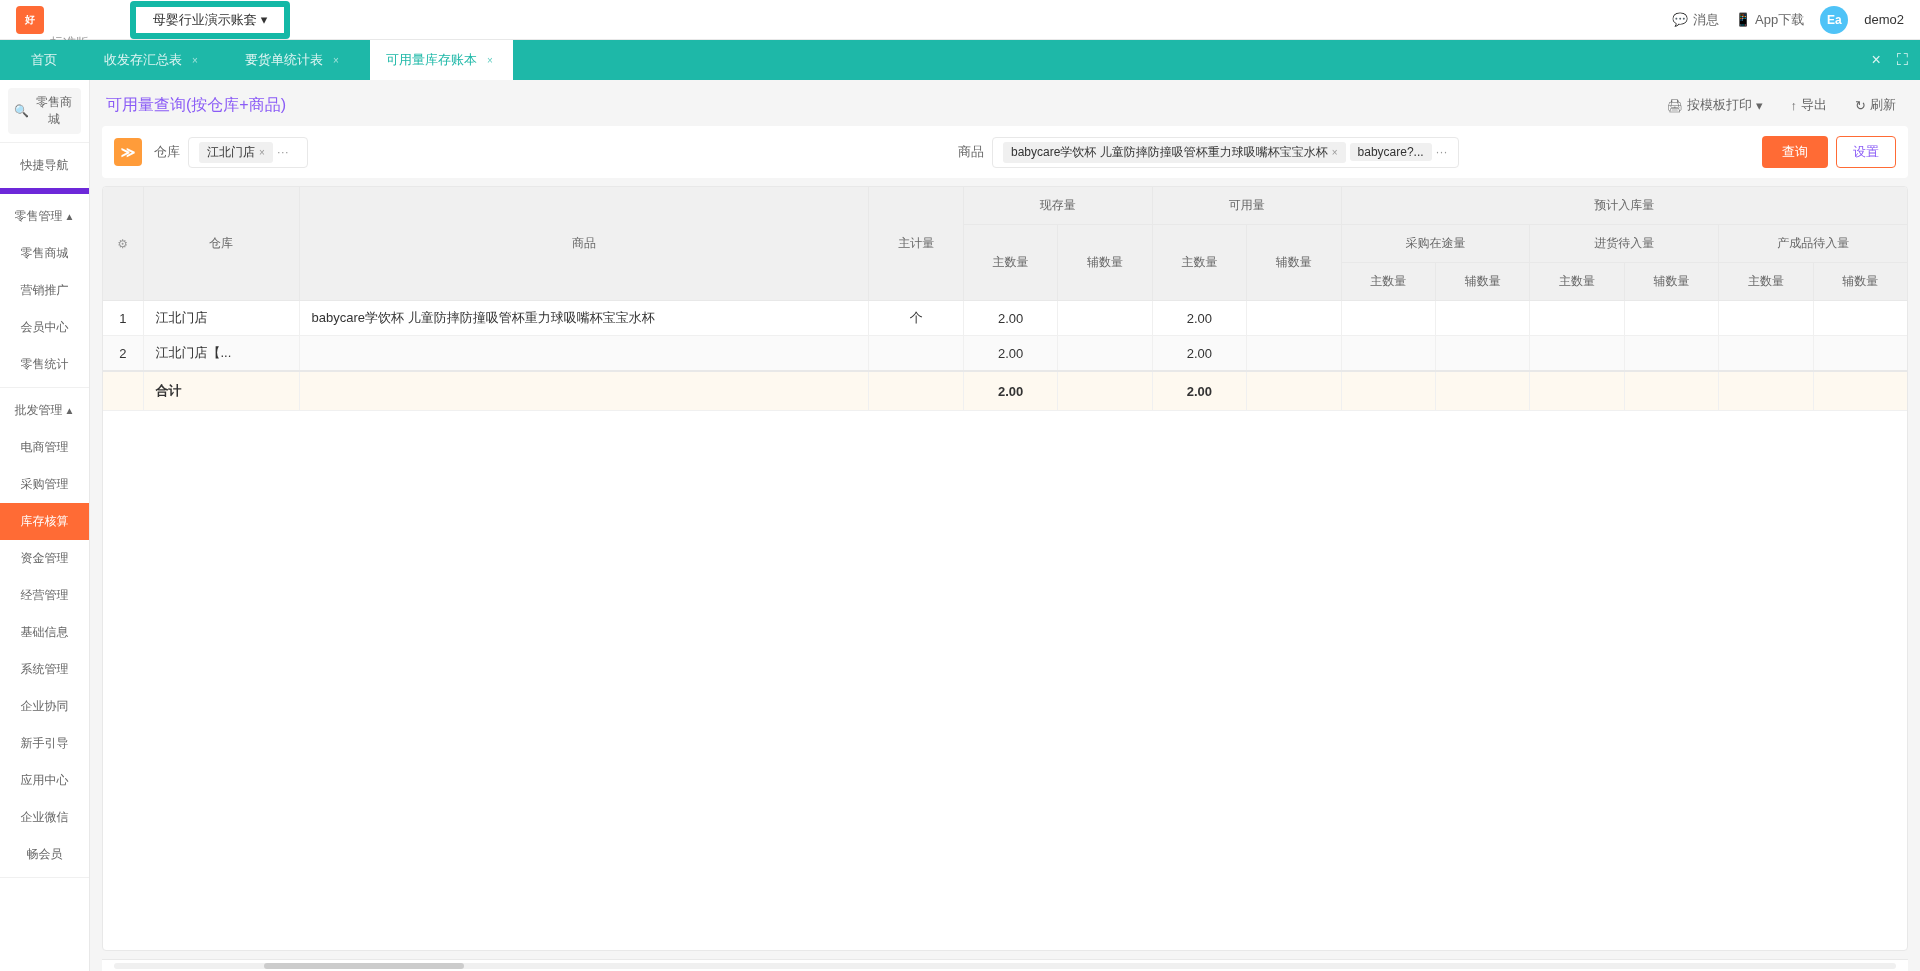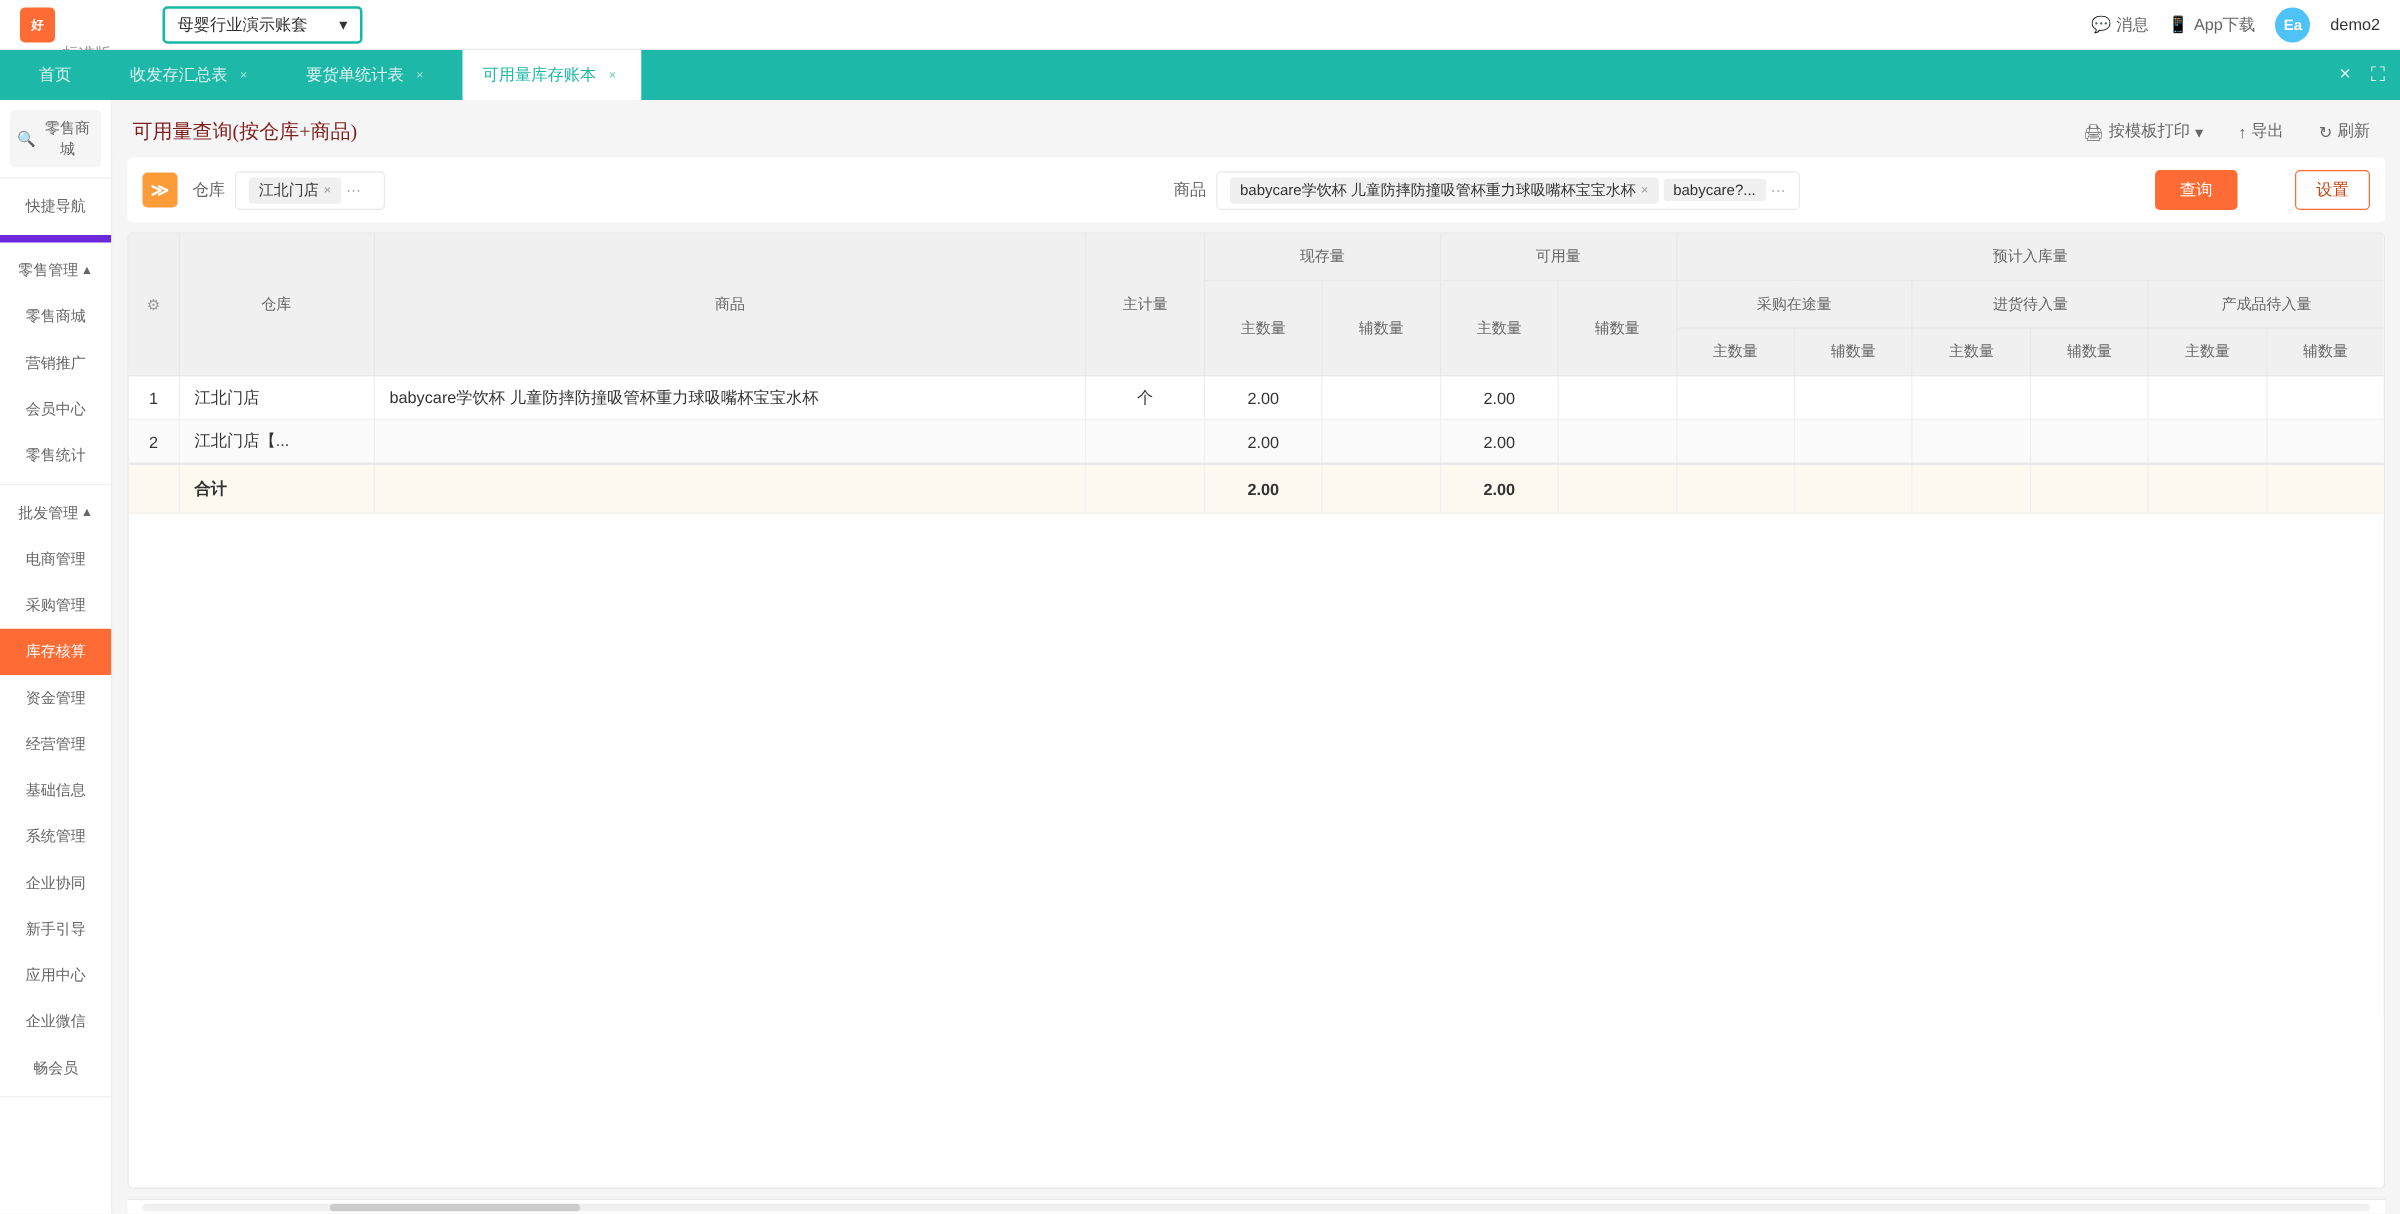--- a/index.html
+++ b/index.html
@@ -5,21 +5,21 @@
     * { box-sizing: border-box; margin: 0; padding: 0; }
     body { font-family: "Microsoft YaHei", "PingFang SC", sans-serif; font-size: 13px; background: #f5f5f5; color: #333; display: flex; flex-direction: column; height: 971px; overflow: hidden; }
 
     
     .top-bar { height: 40px; background: #fff; display: flex; align-items: center; justify-content: space-between; padding: 0 16px; border-bottom: 1px solid #e8e8e8; flex-shrink: 0; }
     .top-bar-left { display: flex; align-items: center; gap: 8px; }
     .logo-area { display: flex; align-items: center; gap: 6px; }
     .logo-icon { width: 28px; height: 28px; background: #ff6b35; border-radius: 4px; display: flex; align-items: center; justify-content: center; color: white; font-size: 10px; font-weight: bold; }
     .logo-text { font-size: 12px; color: #666; line-height: 1.2; }
     .logo-subtext { font-size: 13px; color: #999; margin-top: 32px; }
-    .industry-selector { display: flex; align-items: center; gap: 4px; padding: 4px 10px; border: 2px solid #14b8a6; border-radius: 4px; background: #fff; cursor: pointer; font-size: 13px; color: #333; min-width: 160px; justify-content: space-between; }
+    .industry-selector { display: flex; align-items: center; gap: 4px; padding: 4px 10px; border: 6px solid #14b8a6; border-radius: 4px; background: #fff; cursor: pointer; font-size: 13px; color: #333; min-width: 160px; justify-content: center; }
     .top-bar-right { display: flex; align-items: center; gap: 16px; }
     .top-bar-action { display: flex; align-items: center; gap: 4px; color: #666; cursor: pointer; font-size: 13px; }
     .user-avatar { width: 28px; height: 28px; border-radius: 50%; background: #4fc3f7; display: flex; align-items: center; justify-content: center; color: white; font-size: 12px; font-weight: bold; overflow: hidden; }
     .user-name { color: #333; font-size: 13px; cursor: pointer; }
 
     
     .nav-tabs { height: 40px; background: #1eb8a8; display: flex; align-items: stretch; flex-shrink: 0; position: relative; }
     .nav-tab { display: flex; align-items: center; padding: 0 16px; color: rgba(255,255,255,0.85); cursor: pointer; font-size: 13px; gap: 6px; position: relative; white-space: nowrap; margin-left: 11px; }
     .nav-tab.active { background: #fff; color: #1eb8a8; font-weight: 500; }
     .nav-tab .close-btn { width: 14px; height: 14px; border-radius: 50%; display: flex; align-items: center; justify-content: center; font-size: 10px; color: inherit; opacity: 0.7; }
@@ -40,36 +40,36 @@
     .sidebar-section { padding: 4px 0; border-bottom: 1px solid #f0f0f0; }
     .sidebar-item { padding: 10px 8px; color: #666; font-size: 12px; cursor: pointer; display: flex; align-items: center; justify-content: center; gap: 2px; }
     .sidebar-item.active { color: #fff; background: #ff6b35; }
     .sidebar-item .arrow { font-size: 10px; }
 
     
     .content-area { flex: 1; overflow: auto; display: flex; flex-direction: column; background: #f5f5f5; }
 
     
     .page-header { padding: 12px 16px 8px 16px; background: #f5f5f5; display: flex; align-items: center; justify-content: space-between; flex-shrink: 0; }
-    .page-title { font-size: 16px; font-weight: 500; color: #7f1d1d; font-family: Liberation Serif, serif; }
+    .page-title { font-size: 16px; font-weight: 500; color: #8b5cf6; }
     .page-actions { display: flex; align-items: center; gap: 12px; }
     .page-action-btn { display: flex; align-items: center; gap: 4px; color: #666; font-size: 13px; cursor: pointer; padding: 4px 8px; border-radius: 4px; }
 
     
     .filter-area { background: #fff; margin: 0 12px; border-radius: 4px; padding: 10px 12px; display: flex; align-items: center; gap: 12px; flex-shrink: 0; }
     .filter-toggle { width: 28px; height: 28px; background: #ff9c3a; border-radius: 4px; display: flex; align-items: center; justify-content: center; color: white; cursor: pointer; font-size: 14px; font-weight: bold; flex-shrink: 0; }
     .filter-group { display: flex; align-items: center; gap: 8px; flex: 1; }
     .filter-label { color: #666; font-size: 13px; white-space: nowrap; }
     .filter-input { display: flex; align-items: center; gap: 4px; padding: 4px 10px; border: 1px solid #e8e8e8; border-radius: 4px; min-width: 120px; background: #fff; flex-wrap: wrap; }
     .filter-tag { display: flex; align-items: center; gap: 4px; background: #f0f0f0; padding: 2px 8px; border-radius: 3px; font-size: 12px; color: #333; }
     .filter-tag .remove { color: #999; cursor: pointer; font-size: 10px; }
     .filter-more { color: #999; cursor: pointer; font-size: 12px; }
     .filter-actions { display: flex; gap: 8px; flex-shrink: 0; }
     .btn-primary { background: #ff6b35; color: white; border: none; padding: 6px 20px; border-radius: 4px; cursor: pointer; font-size: 13px; }
-    .btn-secondary { background: #fff; color: #c2410c; border: 1px solid #ff6b35; padding: 6px 16px; border-radius: 4px; cursor: pointer; font-size: 13px; margin-left: 38px; }
+    .btn-secondary { background: #fff; color: #8b5cf6; border: 1px solid #ff6b35; padding: 6px 16px; border-radius: 4px; cursor: pointer; font-size: 13px; }
 
     
     .table-wrapper { margin: 8px 12px; background: #fff; border-radius: 4px; overflow: auto; flex: 1; border: 1px solid #e8e8e8; }
     table { width: 100%; border-collapse: collapse; font-size: 13px; }
     thead tr { background: #f5f5f5; }
     th { padding: 10px 12px; text-align: center; color: #666; font-weight: 400; border-bottom: 1px solid #e8e8e8; border-right: 1px solid #e8e8e8; white-space: nowrap; font-size: 12px; }
     th:last-child { border-right: none; }
     td { padding: 8px 12px; text-align: center; border-bottom: 1px solid #f0f0f0; border-right: 1px solid #f0f0f0; color: #333; font-size: 13px; }
     td:last-child { border-right: none; }
     tr.subtotal td { background: #fafafa; font-weight: 500; }

